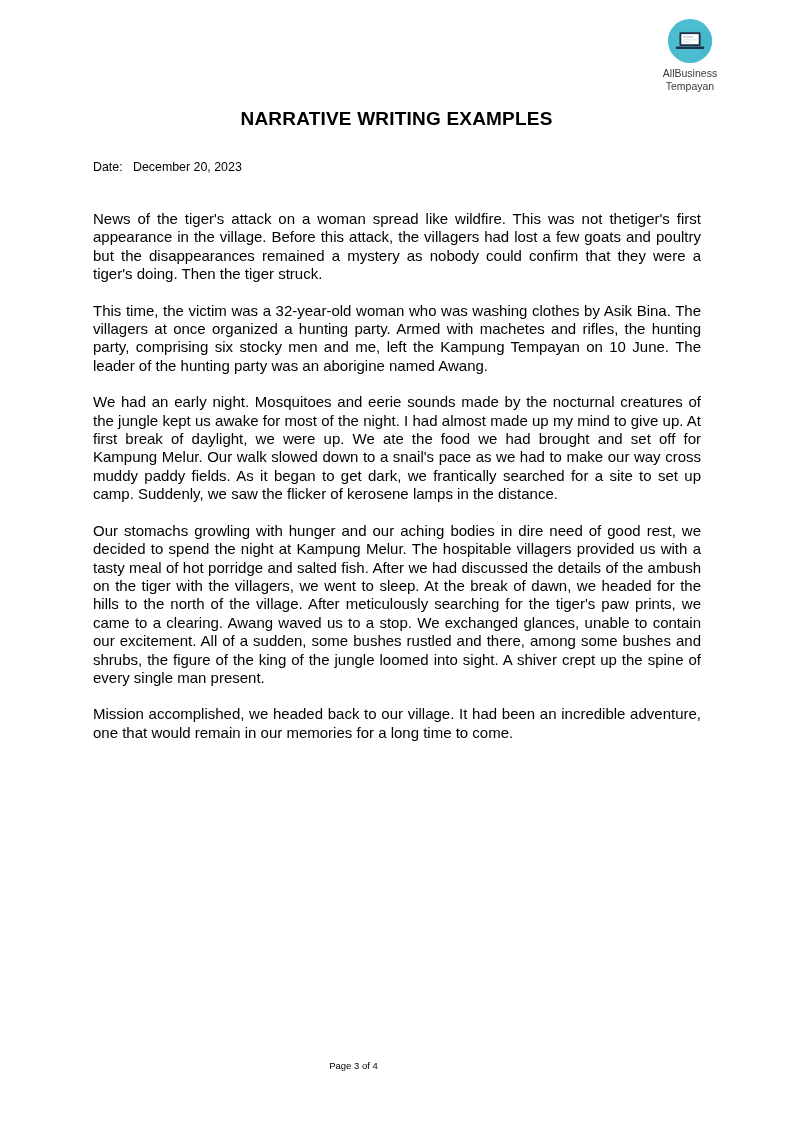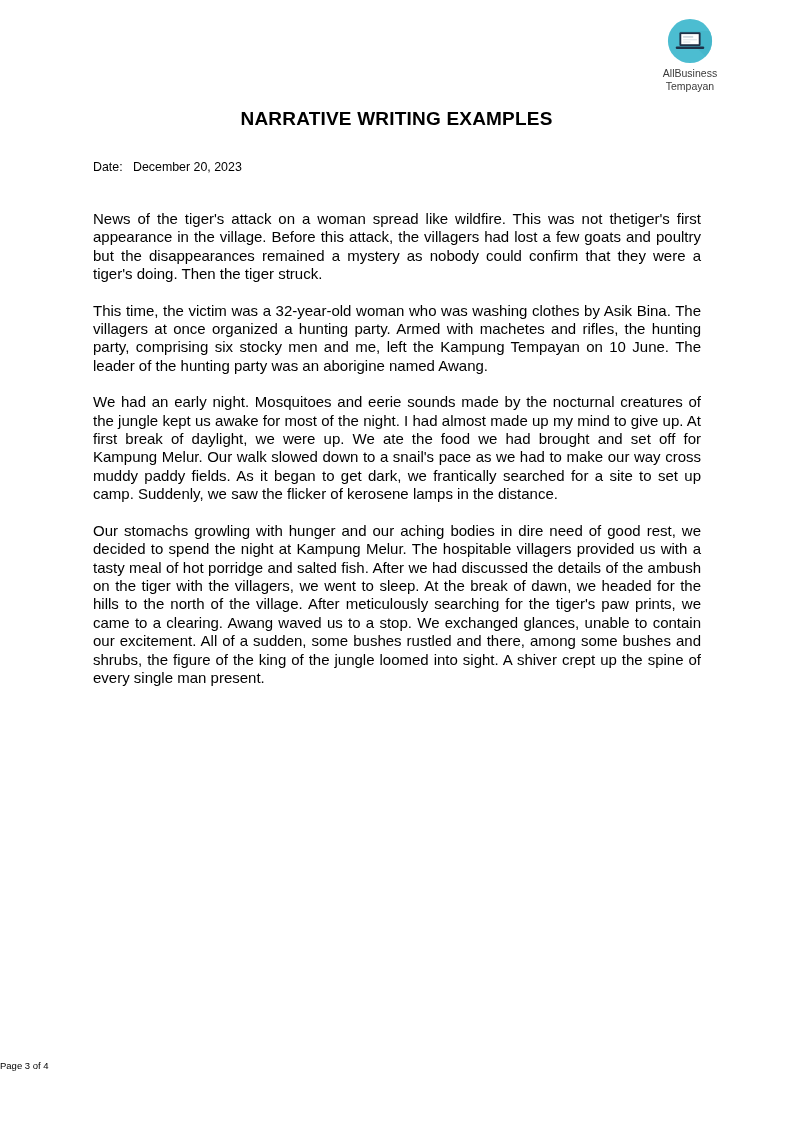--- a/index.html
+++ b/index.html
@@ -87,20 +87,21 @@
     hyphens: none;
   }
   p.para:last-child { margin-bottom: 0; }
 
   
   .footer {
     position: absolute;
     left: 0;
     top: 1060px;
     width: 707px;
+    text-align: center;
     font-size: 9.5px;
     color: #000;
   }
 </style>
 </head>
 <body>
 
 <div class="page">
 
   <div class="logo-block">
@@ -137,18 +138,19 @@
       <span class="date-label">Date:</span>
       &nbsp;
       <span class="date-value">December 20, 2023</span>
     </div>
 
 
     <p class="para">News of the tiger's attack on a woman spread like wildfire. This was not thetiger's first appearance in the village. Before this attack, the villagers had lost a few goats and poultry but the disappearances remained a mystery as nobody could confirm that they were a tiger's doing. Then the tiger struck.</p>
     <p class="para">This time, the victim was a 32-year-old woman who was washing clothes by Asik Bina. The villagers at once organized a hunting party. Armed with machetes and rifles, the hunting party, comprising six stocky men and me, left the Kampung Tempayan on 10 June. The leader of the hunting party was an aborigine named Awang.</p>
     <p class="para">We had an early night. Mosquitoes and eerie sounds made by the nocturnal creatures of the jungle kept us awake for most of the night. I had almost made up my mind to give up. At first break of daylight, we were up. We ate the food we had brought and set off for Kampung Melur. Our walk slowed down to a snail's pace as we had to make our way cross muddy paddy fields. As it began to get dark, we frantically searched for a site to set up camp. Suddenly, we saw the flicker of kerosene lamps in the distance.</p>
     <p class="para">Our stomachs growling with hunger and our aching bodies in dire need of good rest, we decided to spend the night at Kampung Melur. The hospitable villagers provided us with a tasty meal of hot porridge and salted fish. After we had discussed the details of the ambush on the tiger with the villagers, we went to sleep. At the break of dawn, we headed for the hills to the north of the village. After meticulously searching for the tiger's paw prints, we came to a clearing. Awang waved us to a stop. We exchanged glances, unable to contain our excitement. All of a sudden, some bushes rustled and there, among some bushes and shrubs, the figure of the king of the jungle loomed into sight. A shiver crept up the spine of every single man present.</p>
+    <p class="para">Mission accomplished, we headed back to our village. It had been an incredible adventure, one that would remain in our memories for a long time to come.</p>
 
   </div>
 
   <div class="footer">Page 3 of 4</div>
 
 </div>
 
 </body></html>

